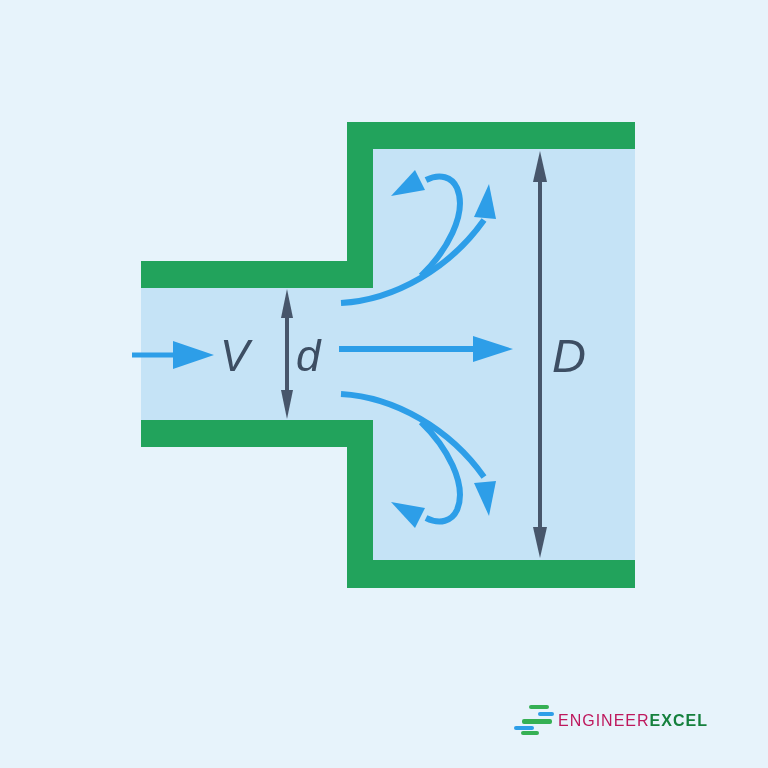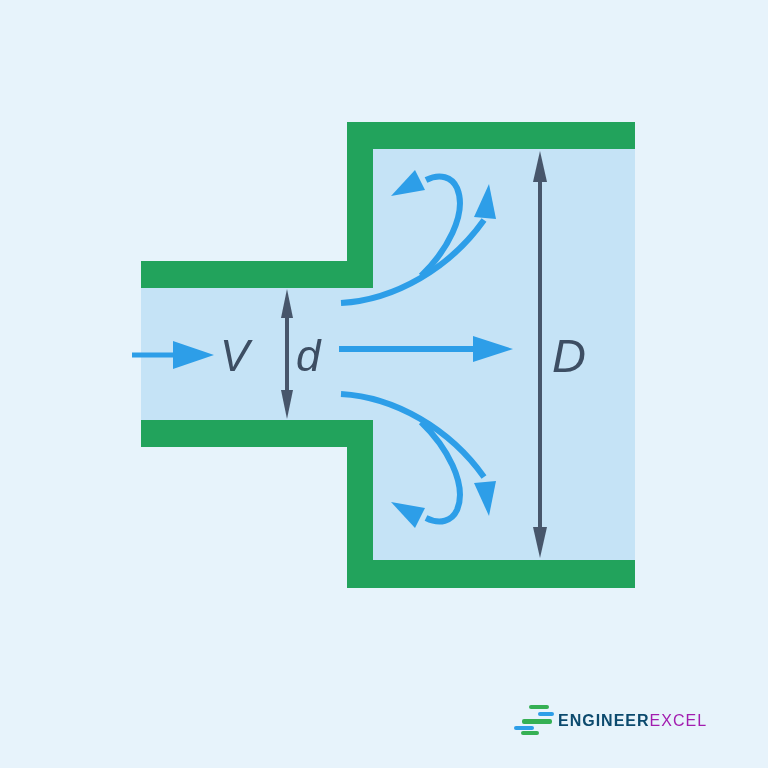--- a/index.html
+++ b/index.html
@@ -27,22 +27,22 @@
   .bar.blue{background:#2d9ee8;}
   .bar1{left:15px;top:2px;width:20px;height:4px;}
   .bar2{left:24px;top:9px;width:16px;height:4px;}
   .bar3{left:8px;top:16px;width:30px;height:5px;}
   .bar4{left:0px;top:23px;width:20px;height:4px;}
   .bar5{left:7px;top:28px;width:18px;height:4px;}
   .logo-text{
     position:absolute;left:44px;top:9px;
     font-size:16px;letter-spacing:1px;white-space:nowrap;
   }
-  .logo-text .primary{font-weight:700;color:#0c4a6e;}
-  .logo-text .secondary{font-weight:400;color:#a21caf;}
+  .logo-text .primary{font-weight:400;color:#be185d;}
+  .logo-text .secondary{font-weight:700;color:#15803d;}
 </style>
 </head>
 <body>
 
 <div id="stage">
   <svg width="768" height="768" viewBox="0 0 768 768">
 
     <rect x="141" y="288" width="240" height="132" fill="#c5e3f6"></rect>
     <rect x="373" y="149" width="262" height="411" fill="#c5e3f6"></rect>
 

